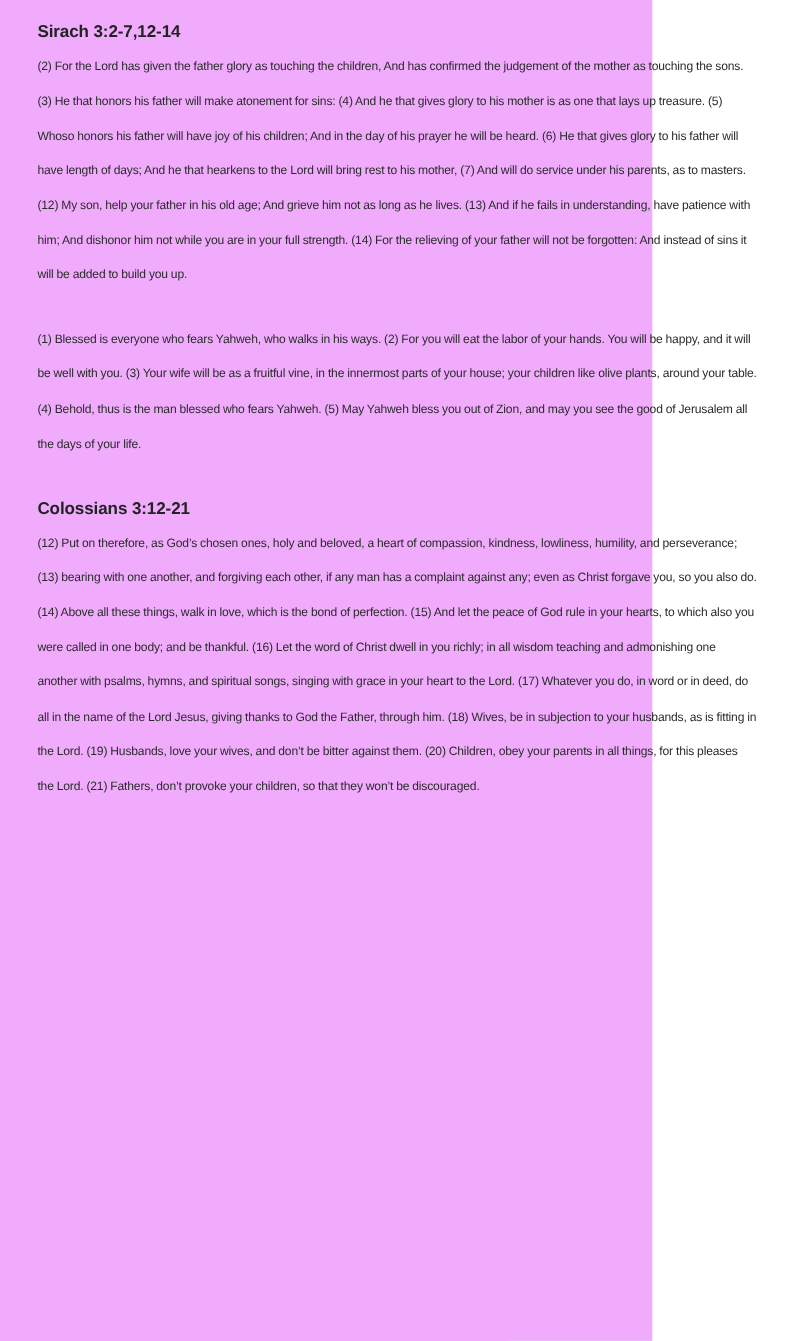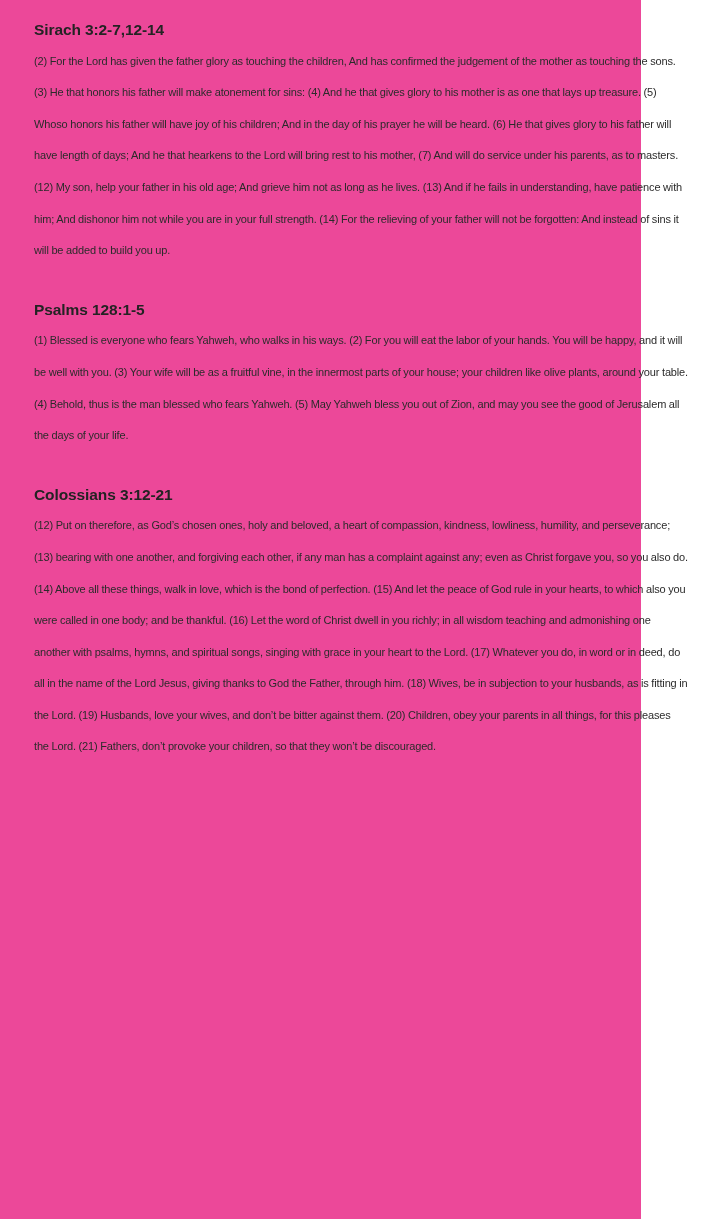--- a/index.html
+++ b/index.html
@@ -13,23 +13,23 @@
     position: relative;
     overflow: hidden;
     font-family: "Liberation Sans", sans-serif;
     -webkit-font-smoothing: antialiased;
   }
 
   #page {
     position: absolute;
     left: 0;
     top: 0;
-    width: 641px;
+    width: 593px;
     height: 1219px;
-    background: #ec4899;
+    background: #f0abfc;
   }
 
   #content {
     position: absolute;
     left: 34px;
     top: 14px;
     width: 654px;
   }
 
   .passage {
@@ -100,21 +100,20 @@
 <div id="page">
 
   <div id="content">
 
     <section class="passage">
       <div class="passage-ref">Sirach 3:2-7,12-14</div>
       <div class="passage-body">(2) For the Lord has given the father glory as touching the children, And has confirmed the judgement of the mother as touching the sons. (3) He that honors his father will make atonement for sins: (4) And he that gives glory to his mother is as one that lays up treasure. (5) Whoso honors his father will have joy of his children; And in the day of his prayer he will be heard. (6) He that gives glory to his father will have length of days; And he that hearkens to the Lord will bring rest to his mother, (7) And will do service under his parents, as to masters. (12) My son, help your father in his old age; And grieve him not as long as he lives. (13) And if he fails in understanding, have patience with him; And dishonor him not while you are in your full strength. (14) For the relieving of your father will not be forgotten: And instead of sins it will be added to build you up.</div>
     </section>
 
     <section class="passage">
-      <div class="passage-ref">Psalms 128:1-5</div>
       <div class="passage-body">(1) Blessed is everyone who fears Yahweh, who walks in his ways. (2) For you will eat the labor of your hands. You will be happy, and it will be well with you. (3) Your wife will be as a fruitful vine, in the innermost parts of your house; your children like olive plants, around your table. (4) Behold, thus is the man blessed who fears Yahweh. (5) May Yahweh bless you out of Zion, and may you see the good of Jerusalem all the days of your life.</div>
     </section>
 
     <section class="passage last">
       <div class="passage-ref">Colossians 3:12-21</div>
       <div class="passage-body">(12) Put on therefore, as God’s chosen ones, holy and beloved, a heart of compassion, kindness, lowliness, humility, and perseverance; (13) bearing with one another, and forgiving each other, if any man has a complaint against any; even as Christ forgave you, so you also do. (14) Above all these things, walk in love, which is the bond of perfection. (15) And let the peace of God rule in your hearts, to which also you were called in one body; and be thankful. (16) Let the word of Christ dwell in you richly; in all wisdom teaching and admonishing one another with psalms, hymns, and spiritual songs, singing with grace in your heart to the Lord. (17) Whatever you do, in word or in deed, do all in the name of the Lord Jesus, giving thanks to God the Father, through him. (18) Wives, be in subjection to your husbands, as is fitting in the Lord. (19) Husbands, love your wives, and don’t be bitter against them. (20) Children, obey your parents in all things, for this pleases the Lord. (21) Fathers, don’t provoke your children, so that they won’t be discouraged.</div>
     </section>
 
   </div>
 

